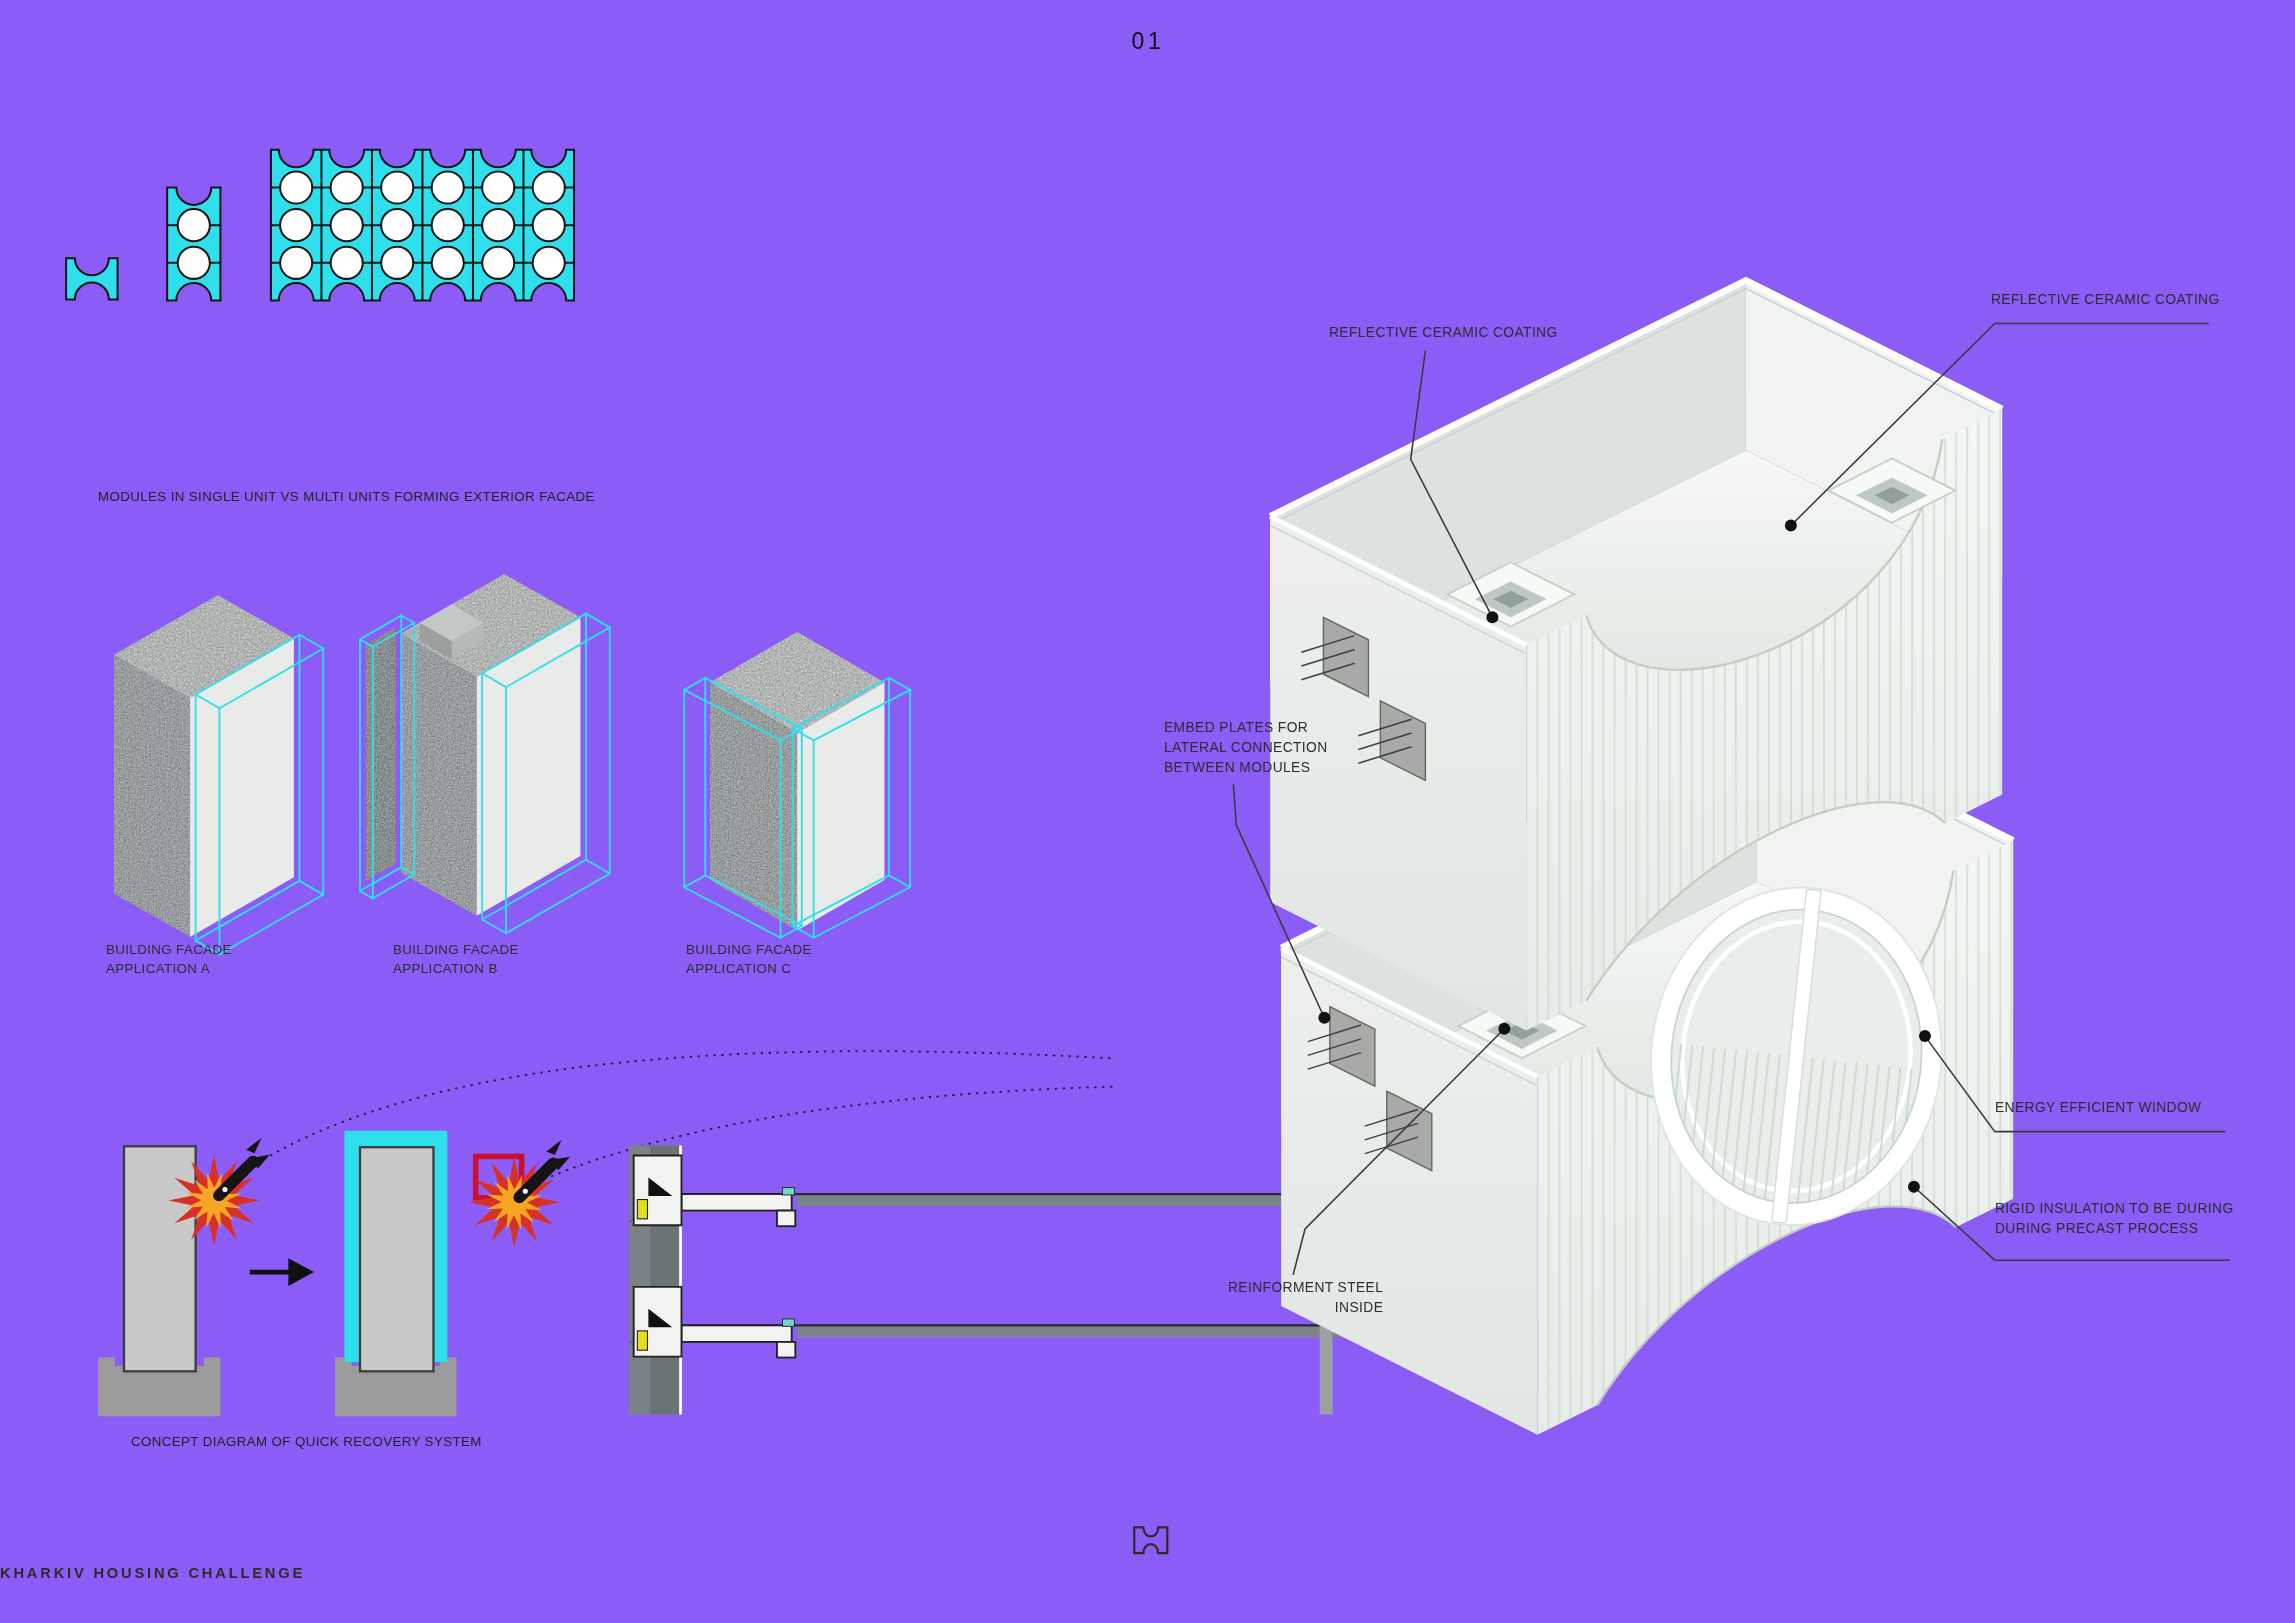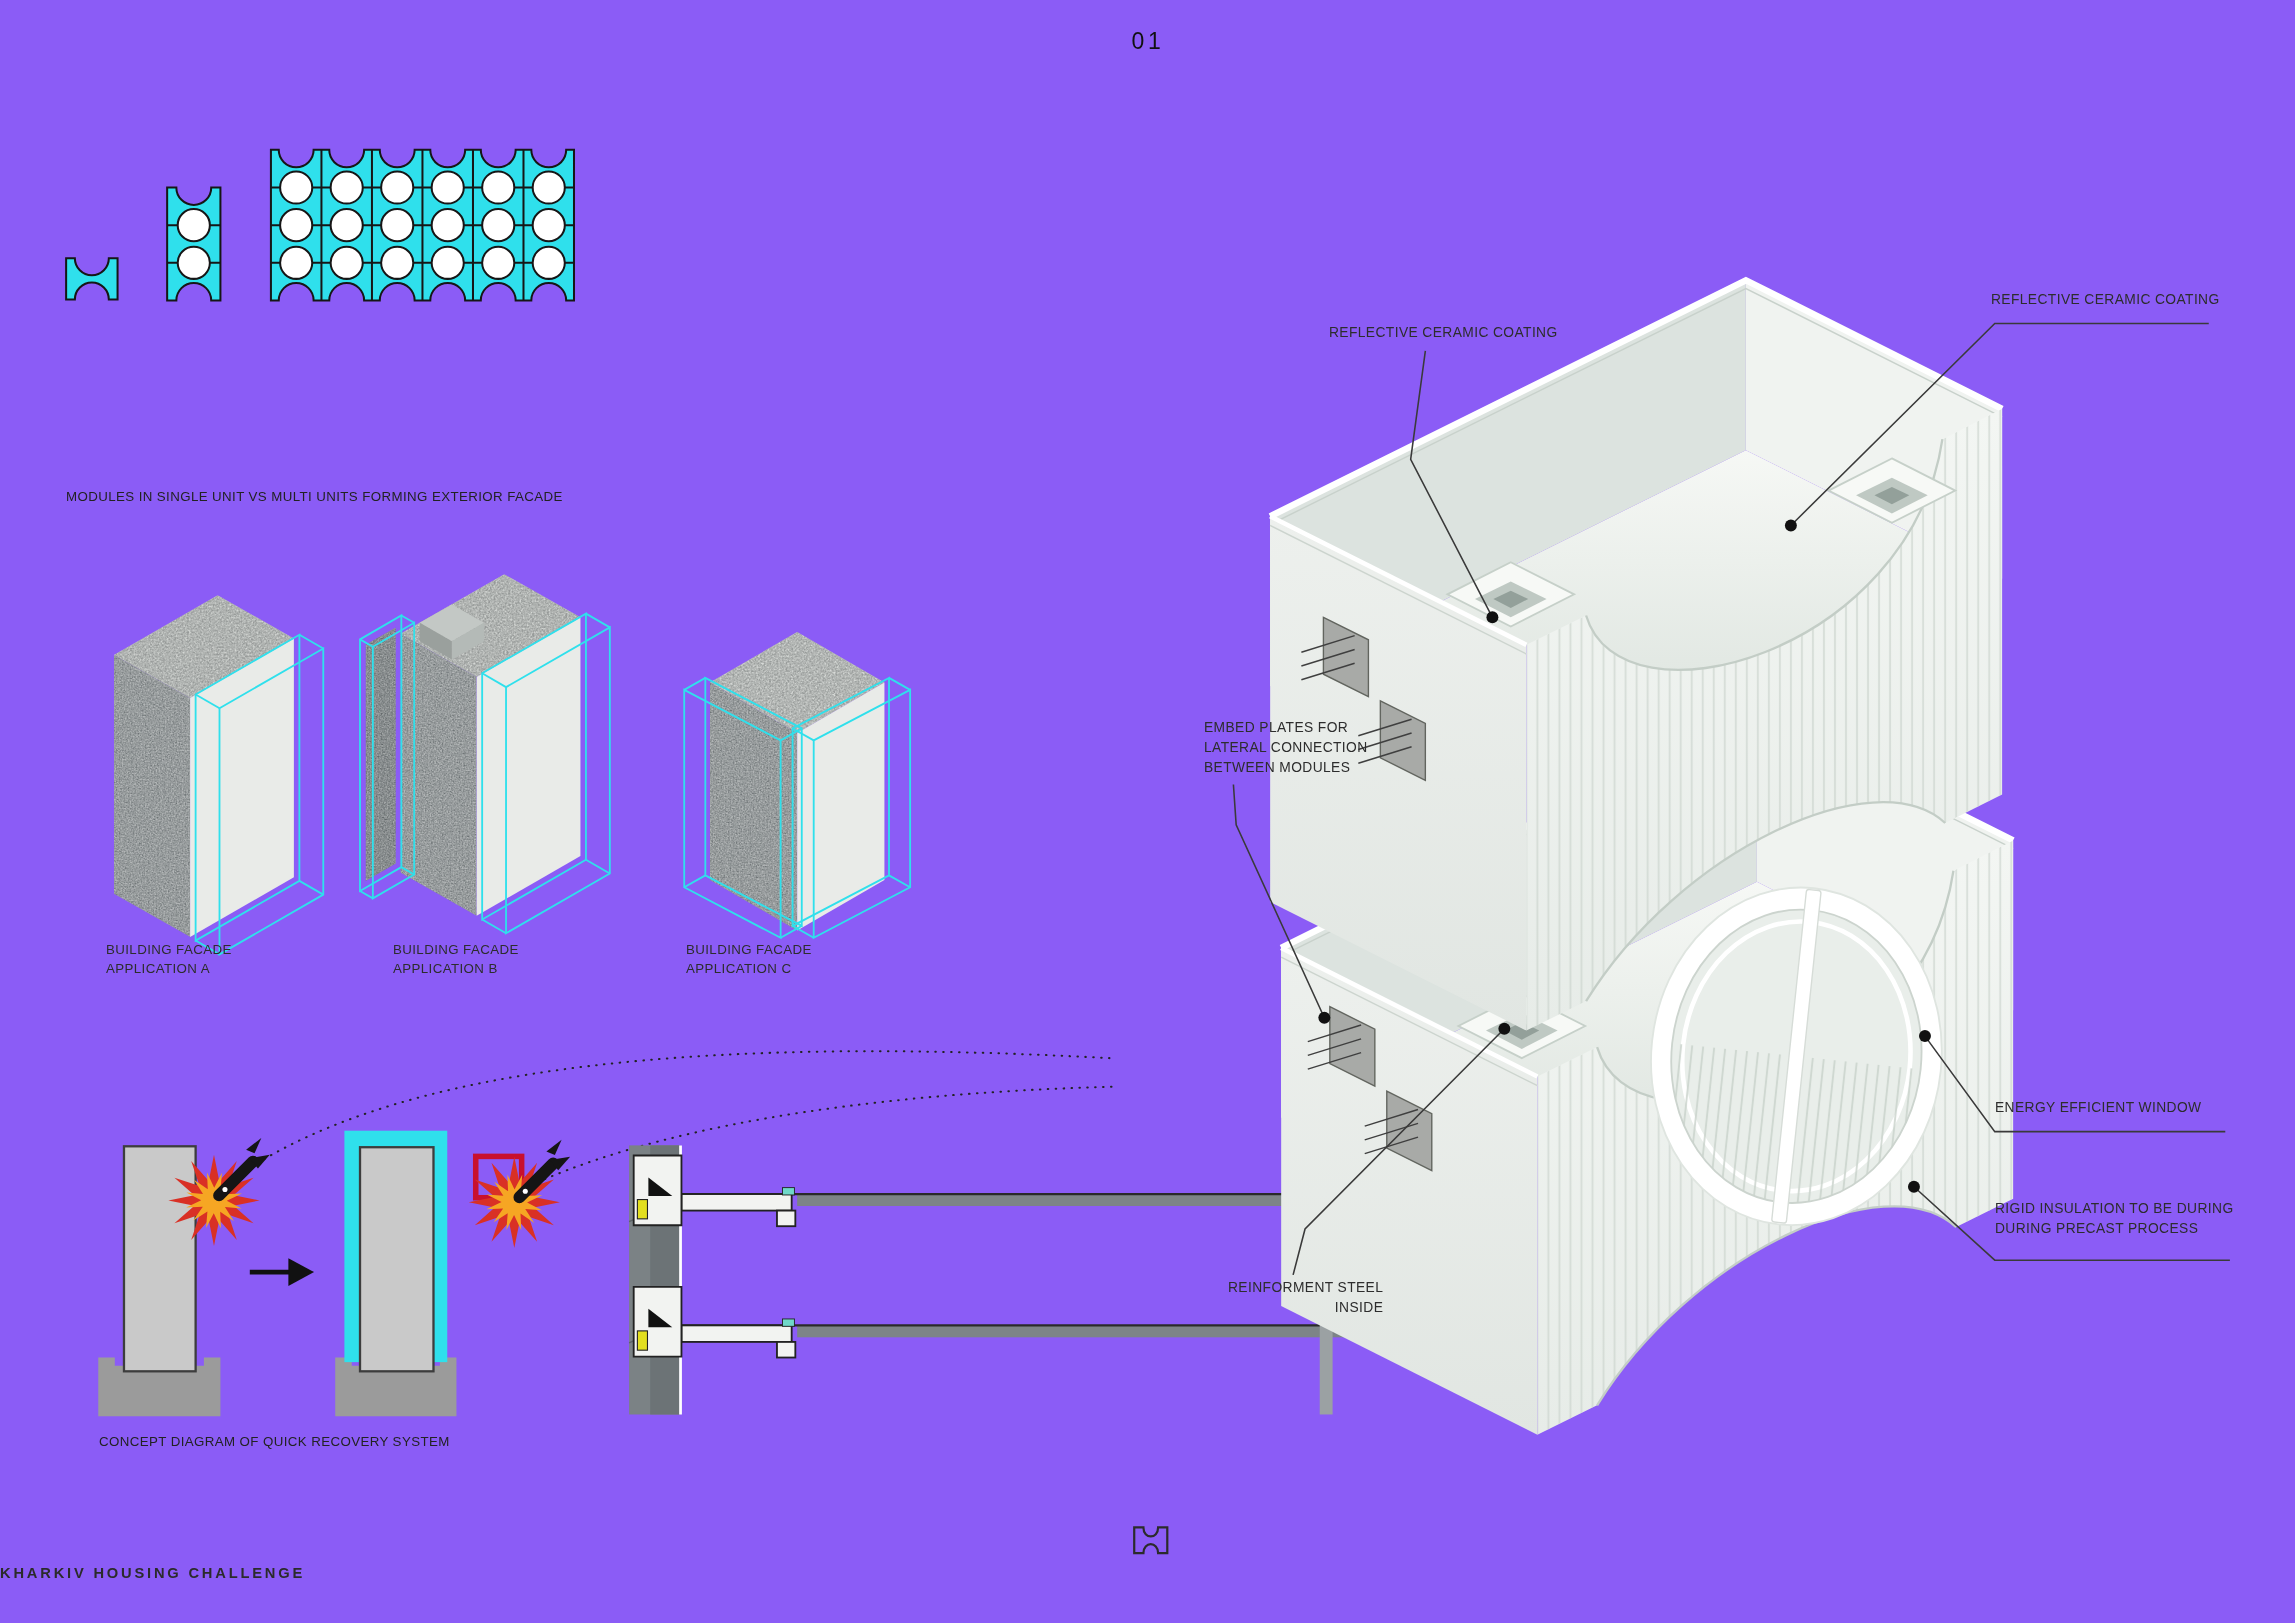--- a/index.html
+++ b/index.html
@@ -1,21 +1,21 @@
 <!DOCTYPE html>
 <html style="--cyan: #2FE0EC; --accent_red: #C8102E; --red_star: #D93025; --orange_star: #F6A623; --yellow: #E3DF1F; --teal: #6FD8C8; --ink: #111111;font-size:14.7px"><head>
 <meta charset="utf-8">
 <style>
   html,body{margin:0;padding:0;background:#ffffff;}
   .poster{position:relative;width:2296px;height:1624px;background:#8b5cf6;overflow:hidden;
           font-family:"Liberation Sans",sans-serif;color:#232323;}
   .art{position:absolute;left:0;top:0;width:2296px;height:1624px;}
   .lbl{position:absolute;font-size:13.8px;letter-spacing:0.4px;line-height:20px;color:#2d2d2d;white-space:nowrap;}
   .lbl span{display:block;}
-  .cap{position:absolute;font-size:13.3px;letter-spacing:0.4px;color:#222;white-space:nowrap;}
+  .cap{position:absolute;font-size:13.3px;letter-spacing:0.4px;color:#222;white-space:nowrap;margin-left:32px;}
   .title-num{position:absolute;left:0;right:0;top:27.5px;text-align:center;font-size:23px;letter-spacing:3.7px;color:#111;}
   .title-main{position:absolute;left:0;right:0;top:59px;text-align:center;font-size:29px;letter-spacing:8.3px;color:#111;font-weight:500;}
   .footer-text{position:absolute;left:0;right:0;top:1565px;font-size:14.7px;letter-spacing:2.8px;font-weight:600;color:#2b2b2b;}
   .app-lbl{position:absolute;font-size:13.3px;letter-spacing:0.4px;line-height:19px;color:#2d2d2d;}
   .app-lbl span{display:block;}
 </style>
 </head>
 <body>
 
 <div class="poster">
@@ -372,21 +372,21 @@
   <div class="app-lbl" style="left:686px;top:940px;">
     <span>BUILDING FACADE</span>
     <span>APPLICATION C</span>
   </div>
 
   <div class="cap" style="left:99px;top:1434px;">CONCEPT DIAGRAM OF QUICK RECOVERY SYSTEM</div>
 
   <div class="lbl" style="left:1329px;top:323px;">REFLECTIVE CERAMIC COATING</div>
   <div class="lbl" style="left:1991px;top:290px;">REFLECTIVE CERAMIC COATING</div>
 
-  <div class="lbl" style="left:1164px;top:718px;margin-left:40px;">
+  <div class="lbl" style="left:1164px;top:718px;">
     <span>EMBED PLATES FOR</span>
     <span>LATERAL CONNECTION</span>
     <span>BETWEEN MODULES</span>
   </div>
 
   <div class="lbl" style="left:1228px;top:1278px;text-align:right;">
     <span>REINFORMENT STEEL</span>
     <span>INSIDE</span>
   </div>
 

